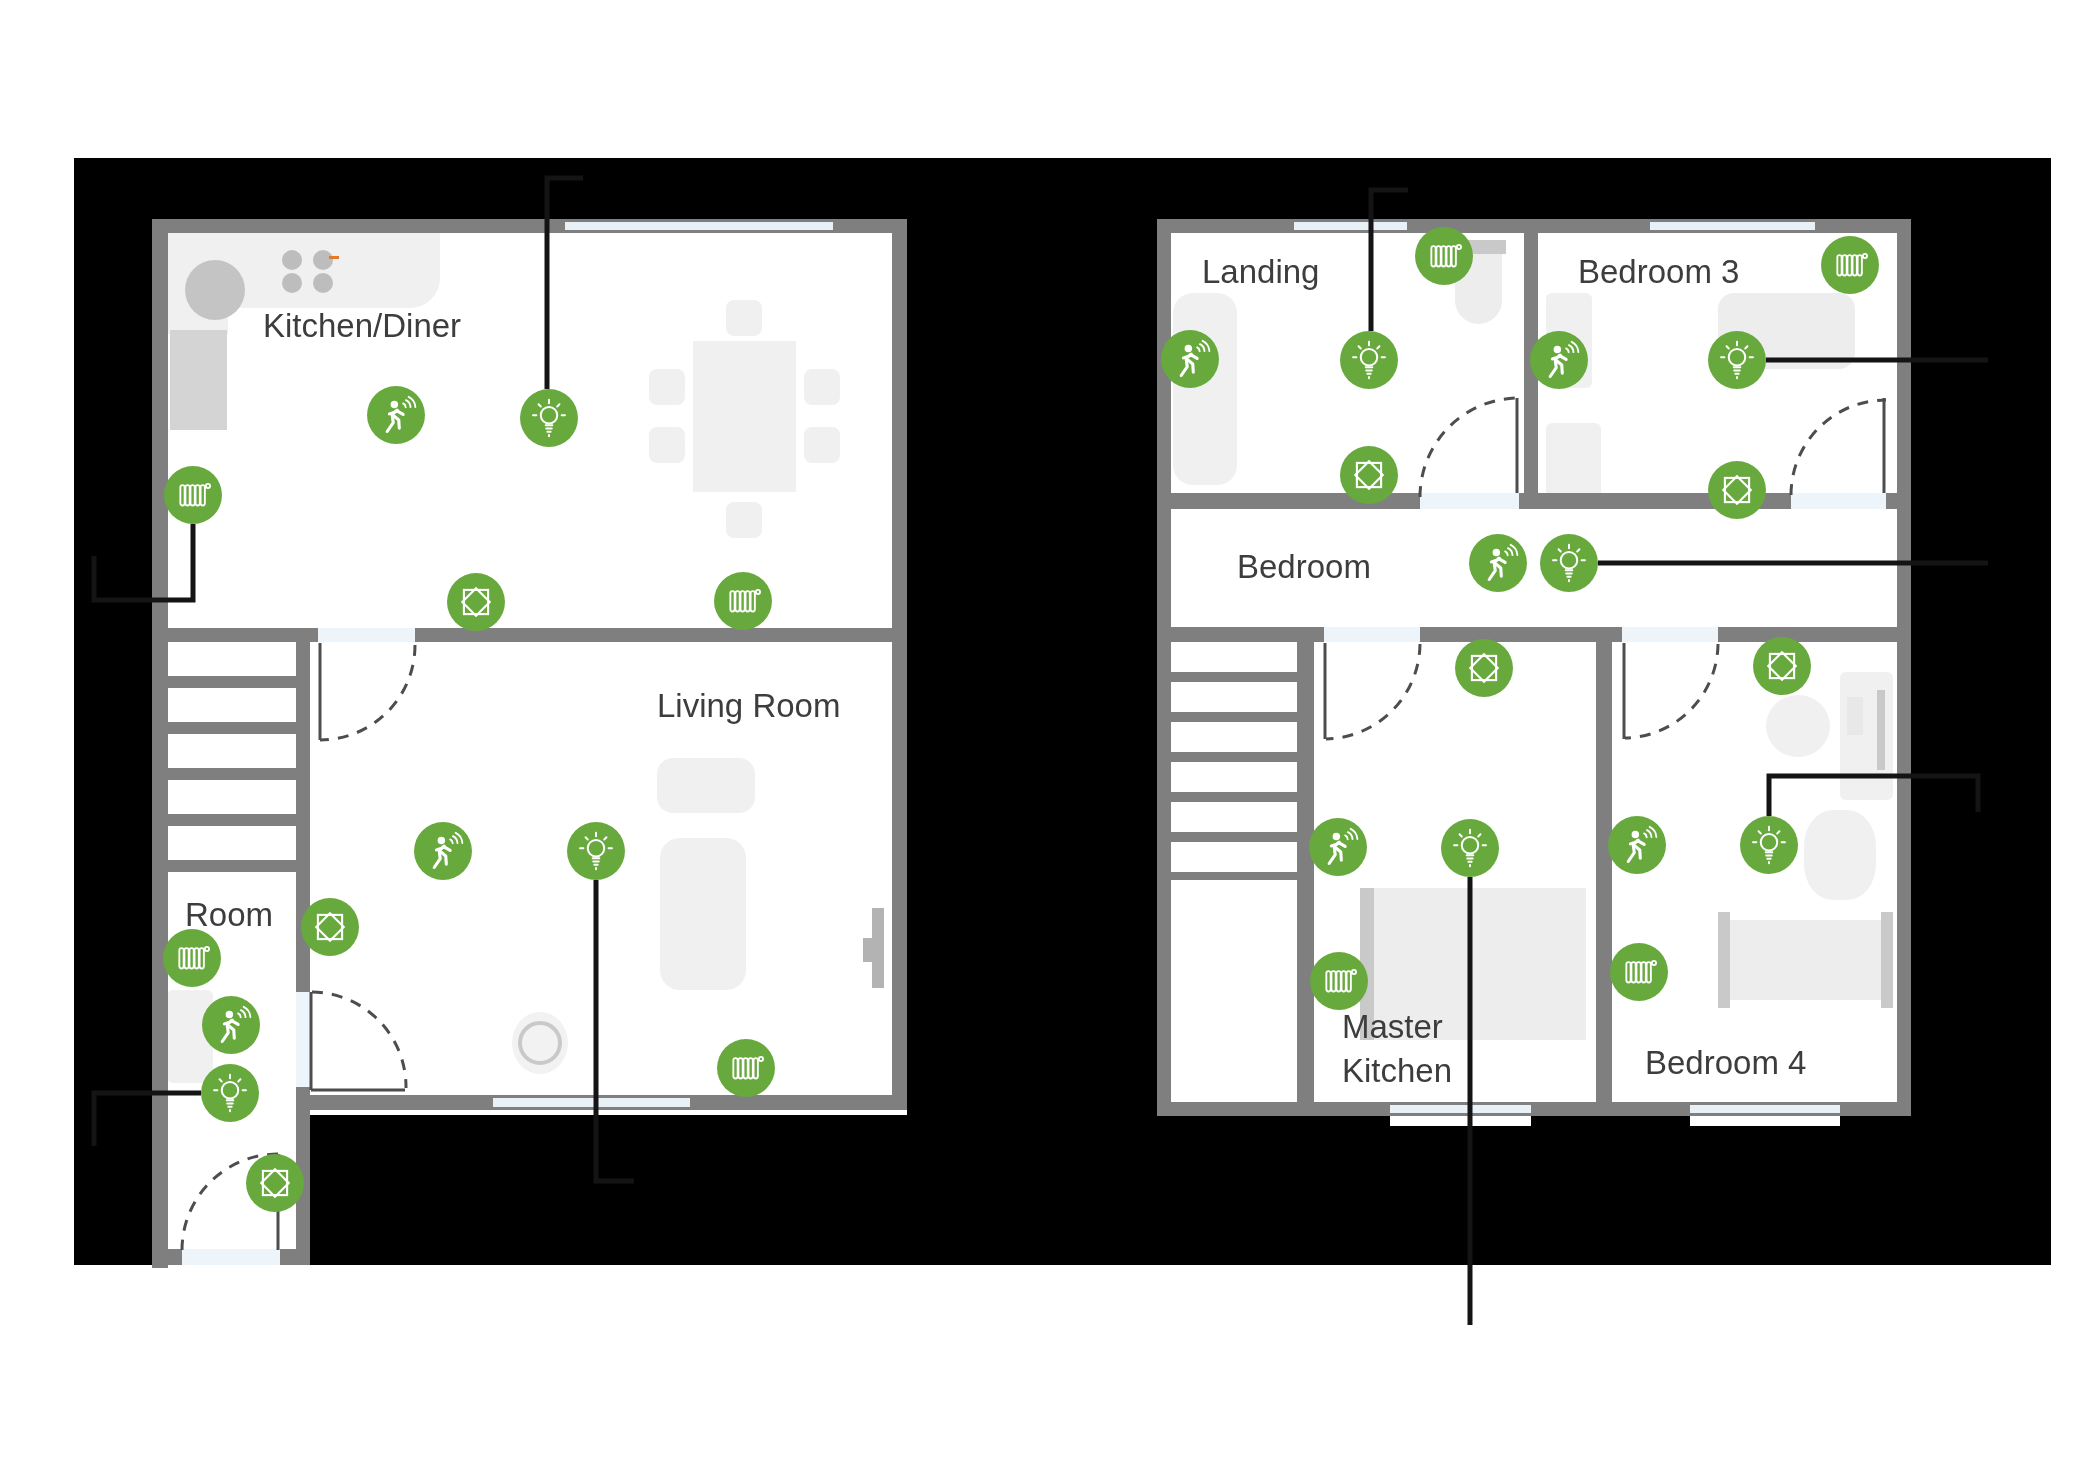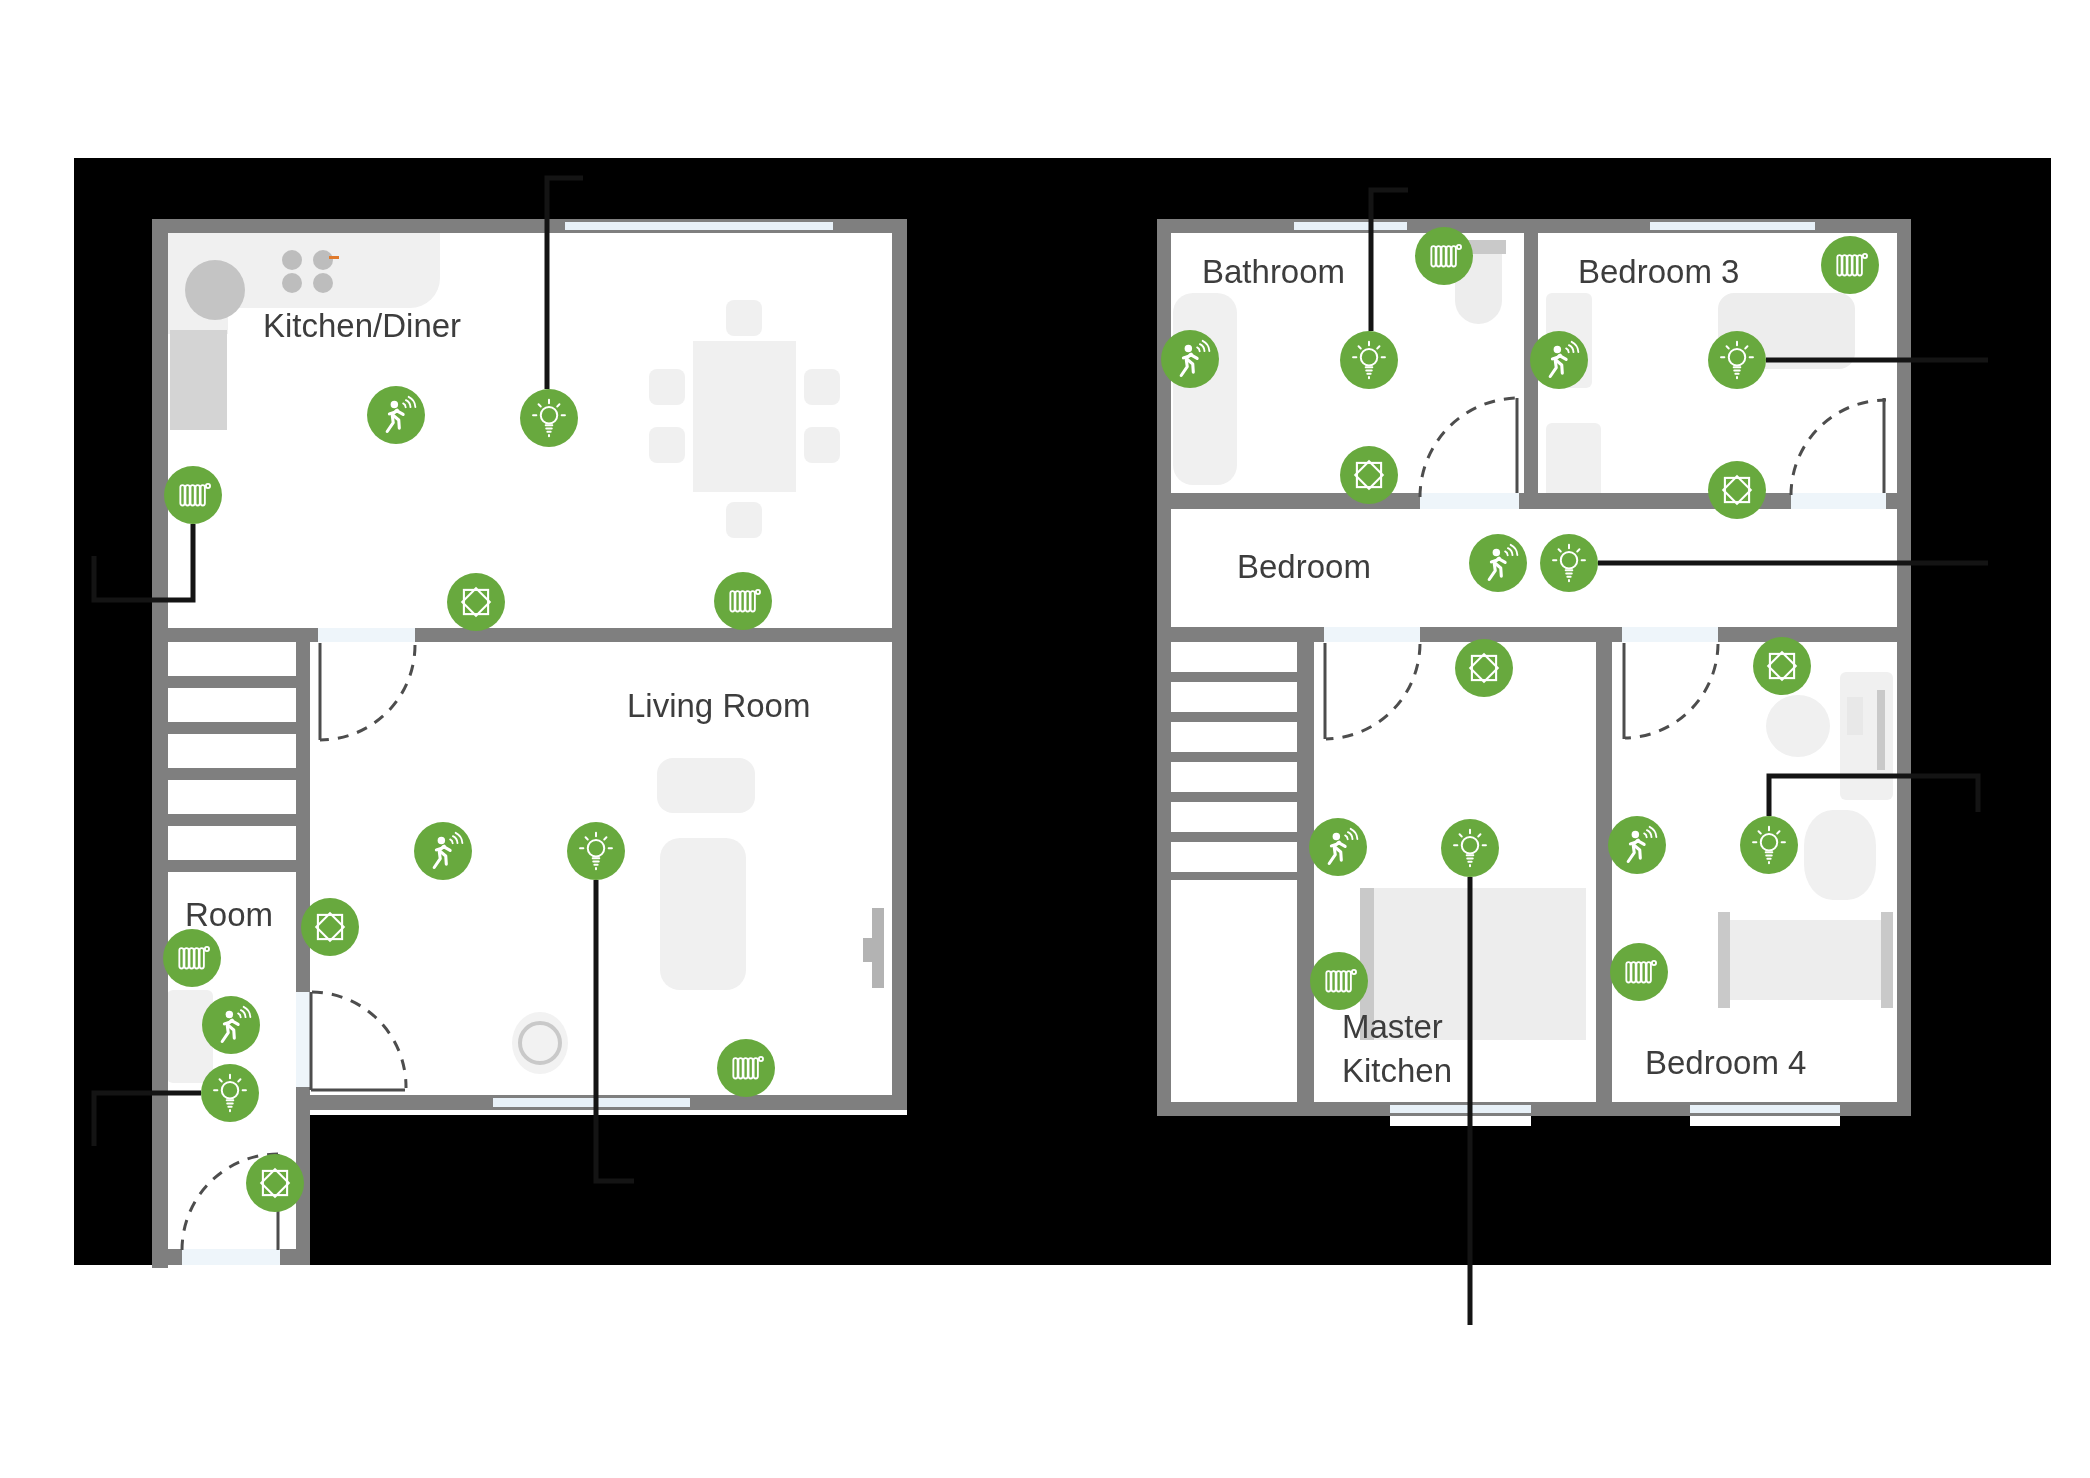--- a/index.html
+++ b/index.html
@@ -145,23 +145,23 @@
     <path d="M596,880 V1181 H634"></path>
     <path d="M1408,190 H1371 V331"></path>
     <path d="M1766,360 H1988"></path>
     <path d="M1598,563 H1988"></path>
     <path d="M1470,877 V1325"></path>
     <path d="M1769,816 V776 H1978 V812"></path>
   </g>
 </svg>
 
 <div class="rlabel" style="left:263px;top:304px">Kitchen/Diner</div>
-<div class="rlabel" style="left:627px;top:684px">Living Room</div>
+<div class="rlabel" style="left:657px;top:684px">Living Room</div>
 <div class="rlabel" style="left:185px;top:893px">Room</div>
-<div class="rlabel" style="left:1202px;top:250px">Bathroom</div>
+<div class="rlabel" style="left:1202px;top:250px">Landing</div>
 <div class="rlabel" style="left:1578px;top:250px">Bedroom 3</div>
 <div class="rlabel" style="left:1237px;top:545px">Bedroom</div>
 <div class="rlabel" style="left:1342px;top:1005px;width:170px">Master Kitchen</div>
 <div class="rlabel" style="left:1645px;top:1041px">Bedroom 4</div>
 
 <div class="abs" id="device-layer" style="left:0;top:0;width:2090px;height:1478px">
     <div class="device" title="Kitchen/Diner" style="left: 396px; top: 415px;">
   <svg viewBox="0 0 40 40">
     <g fill="#fff" stroke="none">
       <circle cx="18.5" cy="10.5" r="3.4"></circle>

